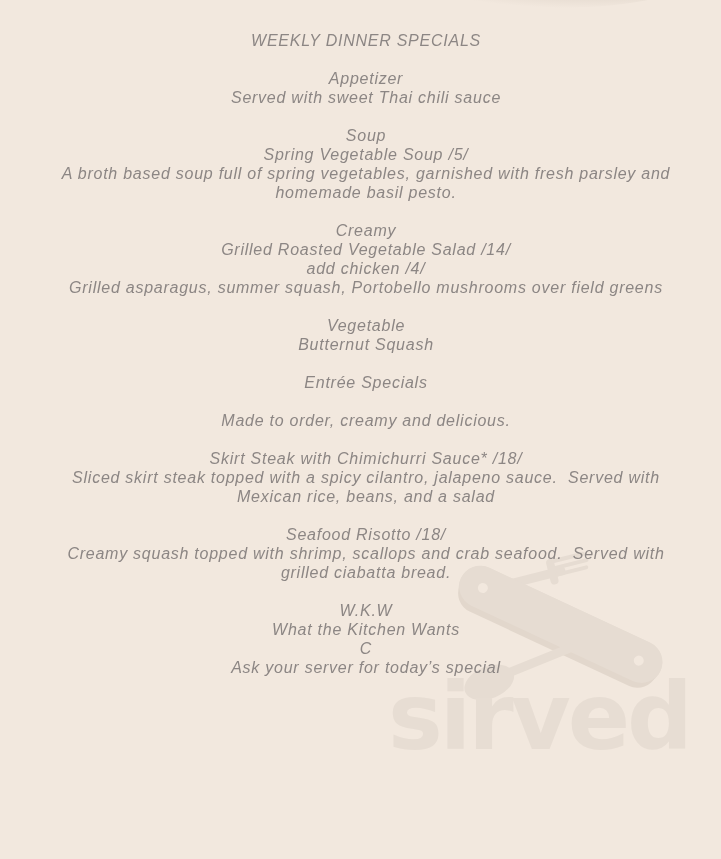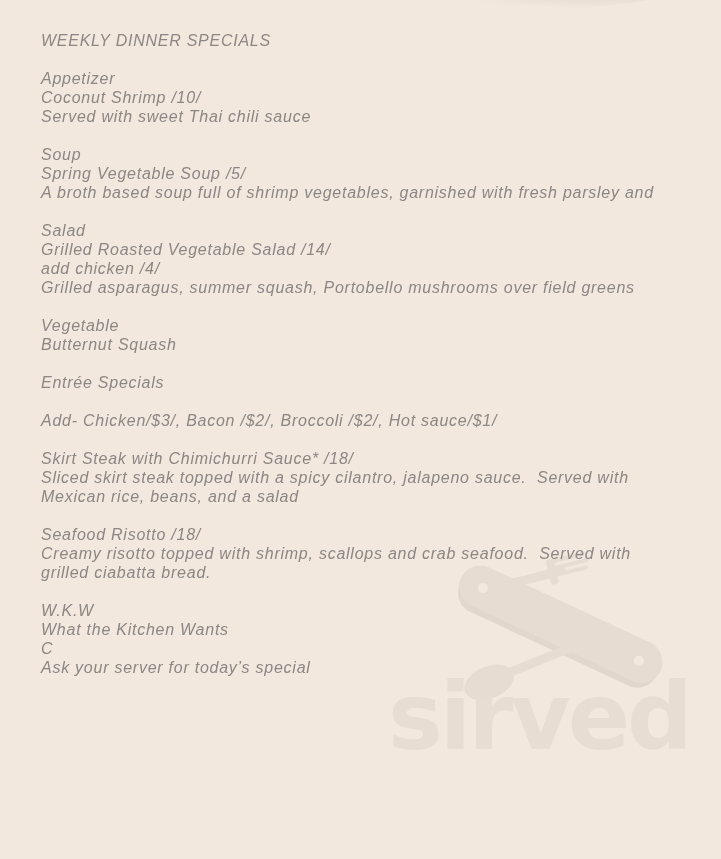--- a/index.html
+++ b/index.html
@@ -54,20 +54,21 @@
       width: 650px;
       color: #8c8684;
       font-style: italic;
       font-size: 16px;
       line-height: 19px;
       letter-spacing: 0.75px;
     }
     .line {
       white-space: pre-wrap;
       min-height: 19px;
+      text-align: center;
     }
     .gap {
       height: 19px;
     }
   </style>
 </head>
 <body>
 
 <div class="top-shadow"></div>
 
@@ -99,65 +100,65 @@
   </svg>
   <div class="watermark-text">sirved</div>
 </div>
 
 <div class="menu">
   <div class="line">WEEKLY DINNER SPECIALS</div>
   <div class="gap"></div>
 
   <div>
     <div class="line">Appetizer</div>
-    <div class="line">Coconut Shrimp /10/</div>
     <div class="line">Served with sweet Thai chili sauce</div>
   </div>
   <div class="gap"></div>
 
   <div>
     <div class="line">Soup</div>
     <div class="line">Spring Vegetable Soup /5/</div>
-    <div class="line">A broth based soup full of shrimp vegetables, garnished with fresh parsley and</div>
+    <div class="line">A broth based soup full of spring vegetables, garnished with fresh parsley and</div>
+    <div class="line">homemade basil pesto.</div>
   </div>
   <div class="gap"></div>
 
   <div>
-    <div class="line">Salad</div>
+    <div class="line">Creamy</div>
     <div class="line">Grilled Roasted Vegetable Salad /14/</div>
     <div class="line">add chicken /4/</div>
     <div class="line">Grilled asparagus, summer squash, Portobello mushrooms over field greens</div>
   </div>
   <div class="gap"></div>
 
   <div>
     <div class="line">Vegetable</div>
     <div class="line">Butternut Squash</div>
   </div>
   <div class="gap"></div>
 
   <div>
     <div class="line">Entrée Specials</div>
     <div class="gap"></div>
 
     <div>
-      <div class="line">Add- Chicken/$3/, Bacon /$2/, Broccoli /$2/, Hot sauce/$1/</div>
+      <div class="line">Made to order, creamy and delicious.</div>
     </div>
     <div class="gap"></div>
 
     <div>
       <div class="line">Skirt Steak with Chimichurri Sauce* /18/</div>
       <div class="line">Sliced skirt steak topped with a spicy cilantro, jalapeno sauce.  Served with</div>
       <div class="line">Mexican rice, beans, and a salad</div>
     </div>
     <div class="gap"></div>
 
     <div>
       <div class="line">Seafood Risotto /18/</div>
-      <div class="line">Creamy risotto topped with shrimp, scallops and crab seafood.  Served with</div>
+      <div class="line">Creamy squash topped with shrimp, scallops and crab seafood.  Served with</div>
       <div class="line">grilled ciabatta bread.</div>
     </div>
   </div>
   <div class="gap"></div>
 
   <div>
     <div class="line">W.K.W</div>
     <div class="line">What the Kitchen Wants</div>
     <div class="line">C</div>
     <div class="line">Ask your server for today’s special</div>

